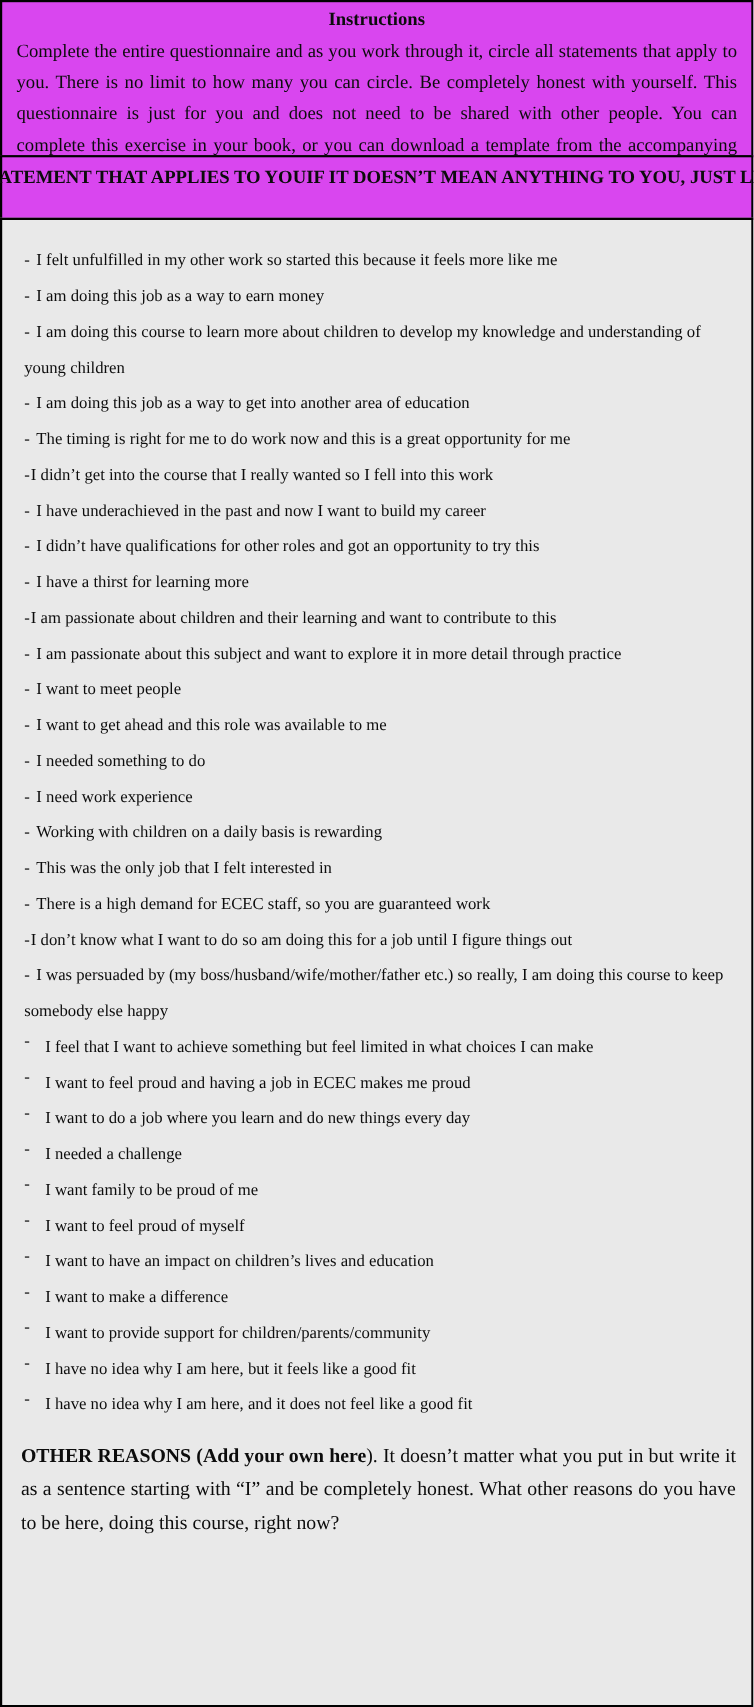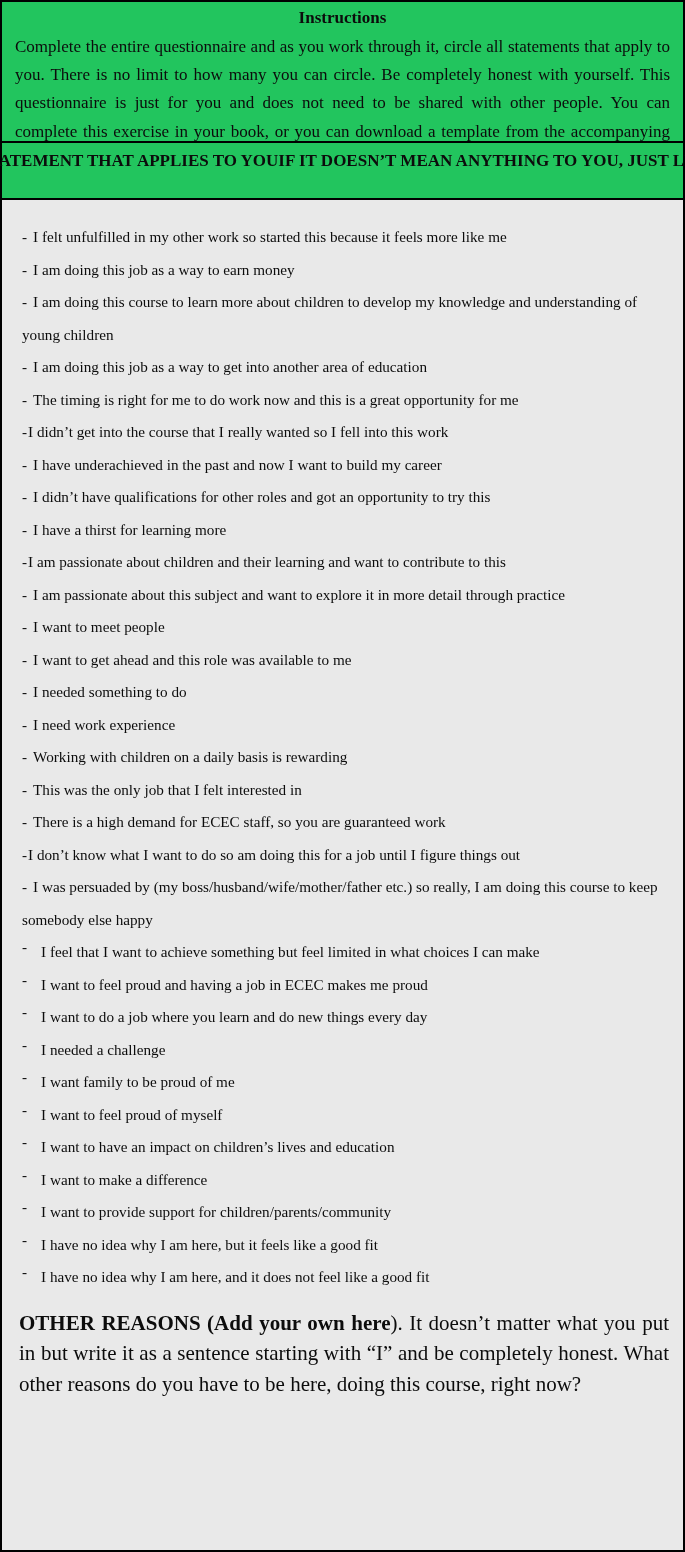--- a/index.html
+++ b/index.html
@@ -7,21 +7,21 @@
     width: 685px; height: 1552px;
     box-sizing: border-box;
     display: flex; flex-direction: column;
     font-family: "Liberation Serif", serif;
     color: #0c0c0c;
     background: #ffffff;
   }
   .box {
     border: 2px solid #000;
     box-sizing: border-box;
-    background: #22c55e;
+    background: #d946ef;
   }
   .box-instructions {
     height: 143px;
     padding: 5px 13px 0 13px;
   }
   .box-banner {
     margin-top: -2px;
     height: 59px;
     padding: 4px 10px;
     display: flex; flex-direction: row; justify-content: center;
@@ -57,21 +57,21 @@
     font-size: 15.2px;
     line-height: 32.5px;
     padding-left: 5px;
   }
   .stmt .m { display: inline; }
   .stmt.normal .m { margin-right: 6px; }
   .stmt.tight  .m { margin-right: 1px; }
   .stmt.raised .m { position: relative; top: -5px; margin-right: 14px; }
   .other-reasons {
     margin-top: 14px;
-    font-size: 21px;
+    font-size: 18px;
     line-height: 30.5px;
     text-align: justify;
     padding-left: 2px;
   }
   .other-reasons .lead { font-weight: bold; }
 </style>
 </head>
 <body>
 
 <div class="page">

